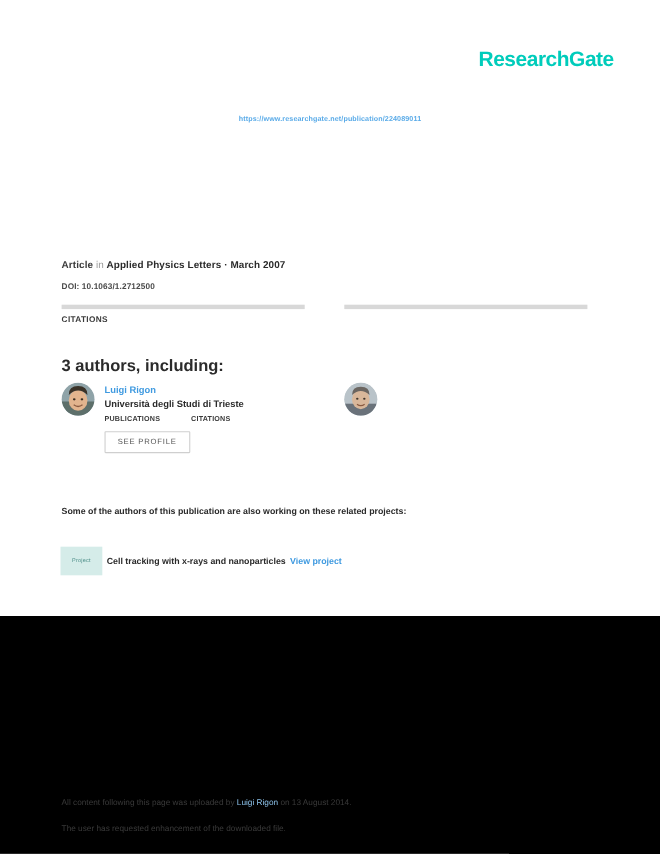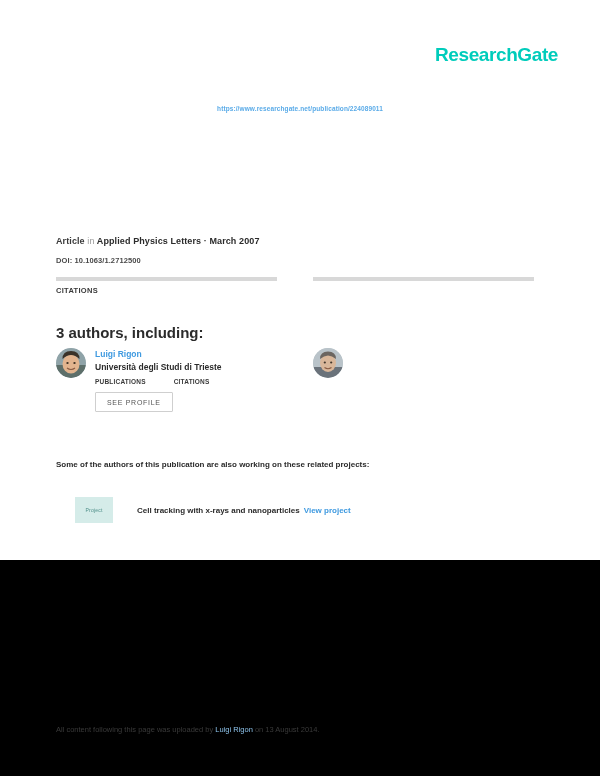--- a/index.html
+++ b/index.html
@@ -191,25 +191,25 @@
     position: absolute;
     left: 56px;
     top: 460px;
     font-size: 8px;
     font-weight: bold;
     color: #2b2b2b;
     filter: blur(0.5px);
   }
   .project-row {
     position: absolute;
-    left: 75px;
+    left: 55px;
     top: 497px;
     display: flex;
     align-items: center;
-    gap: 24px;
+    gap: 4px;
   }
   .project-thumb {
     width: 38px;
     height: 26px;
     background: #d5ece9;
     display: flex;
     align-items: center;
     justify-content: center;
   }
   .project-thumb span {
@@ -337,15 +337,16 @@
     </div>
     <div class="project-text">
       <span>Cell tracking with x-rays and nanoparticles</span><span class="view">View project</span>
     </div>
   </div>
 
   <div class="footer">
     <div class="l1">
       <span>All content following this page was uploaded by </span><span class="uploader">Luigi Rigon</span><span> on 13 August 2014.</span>
     </div>
+    <div class="l2">The user has requested enhancement of the downloaded file.</div>
   </div>
 
 </div>
 
 </body></html>

